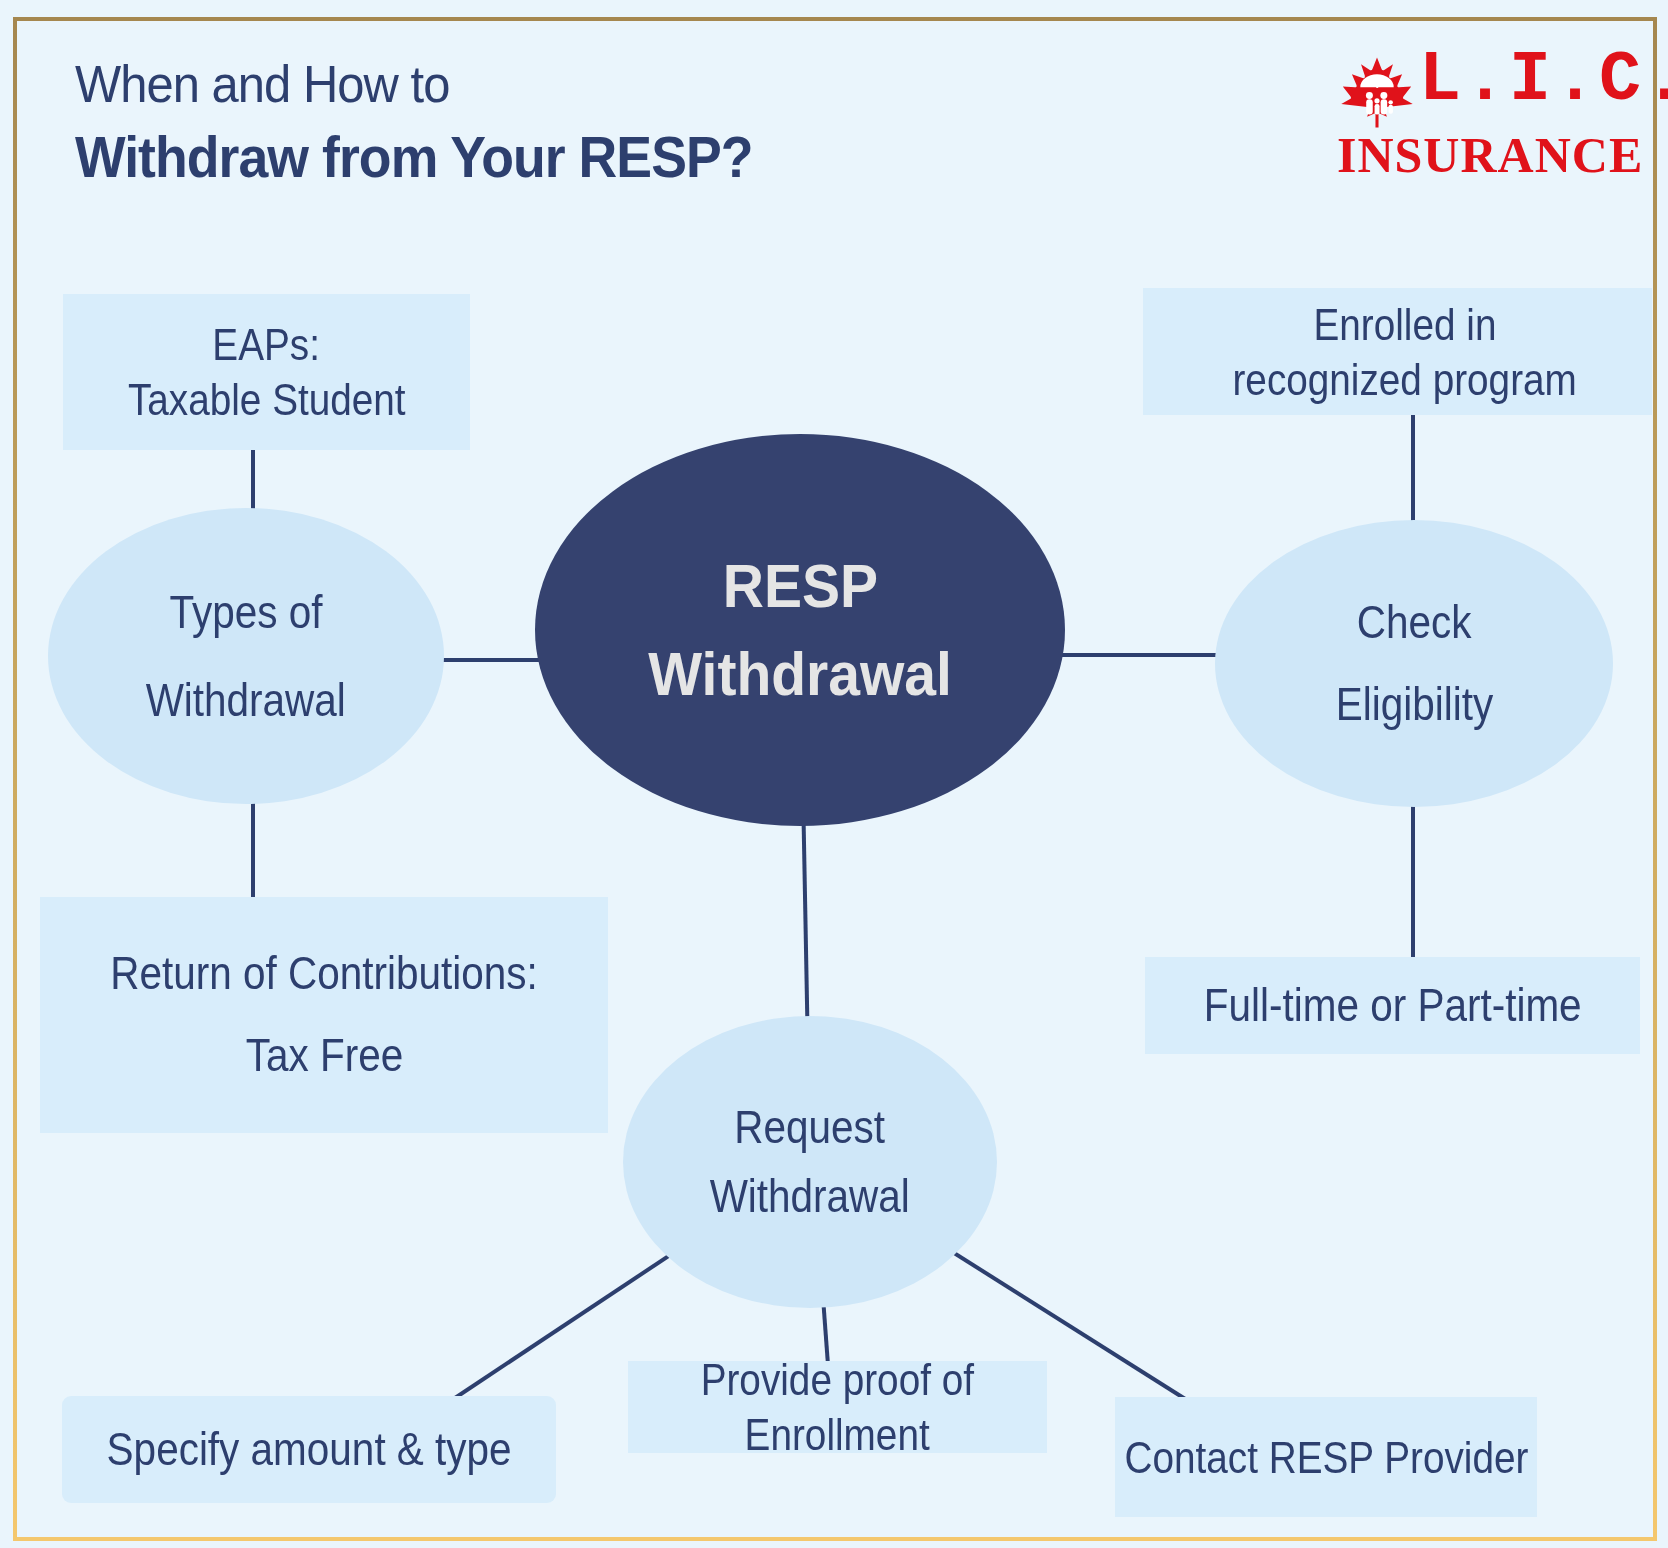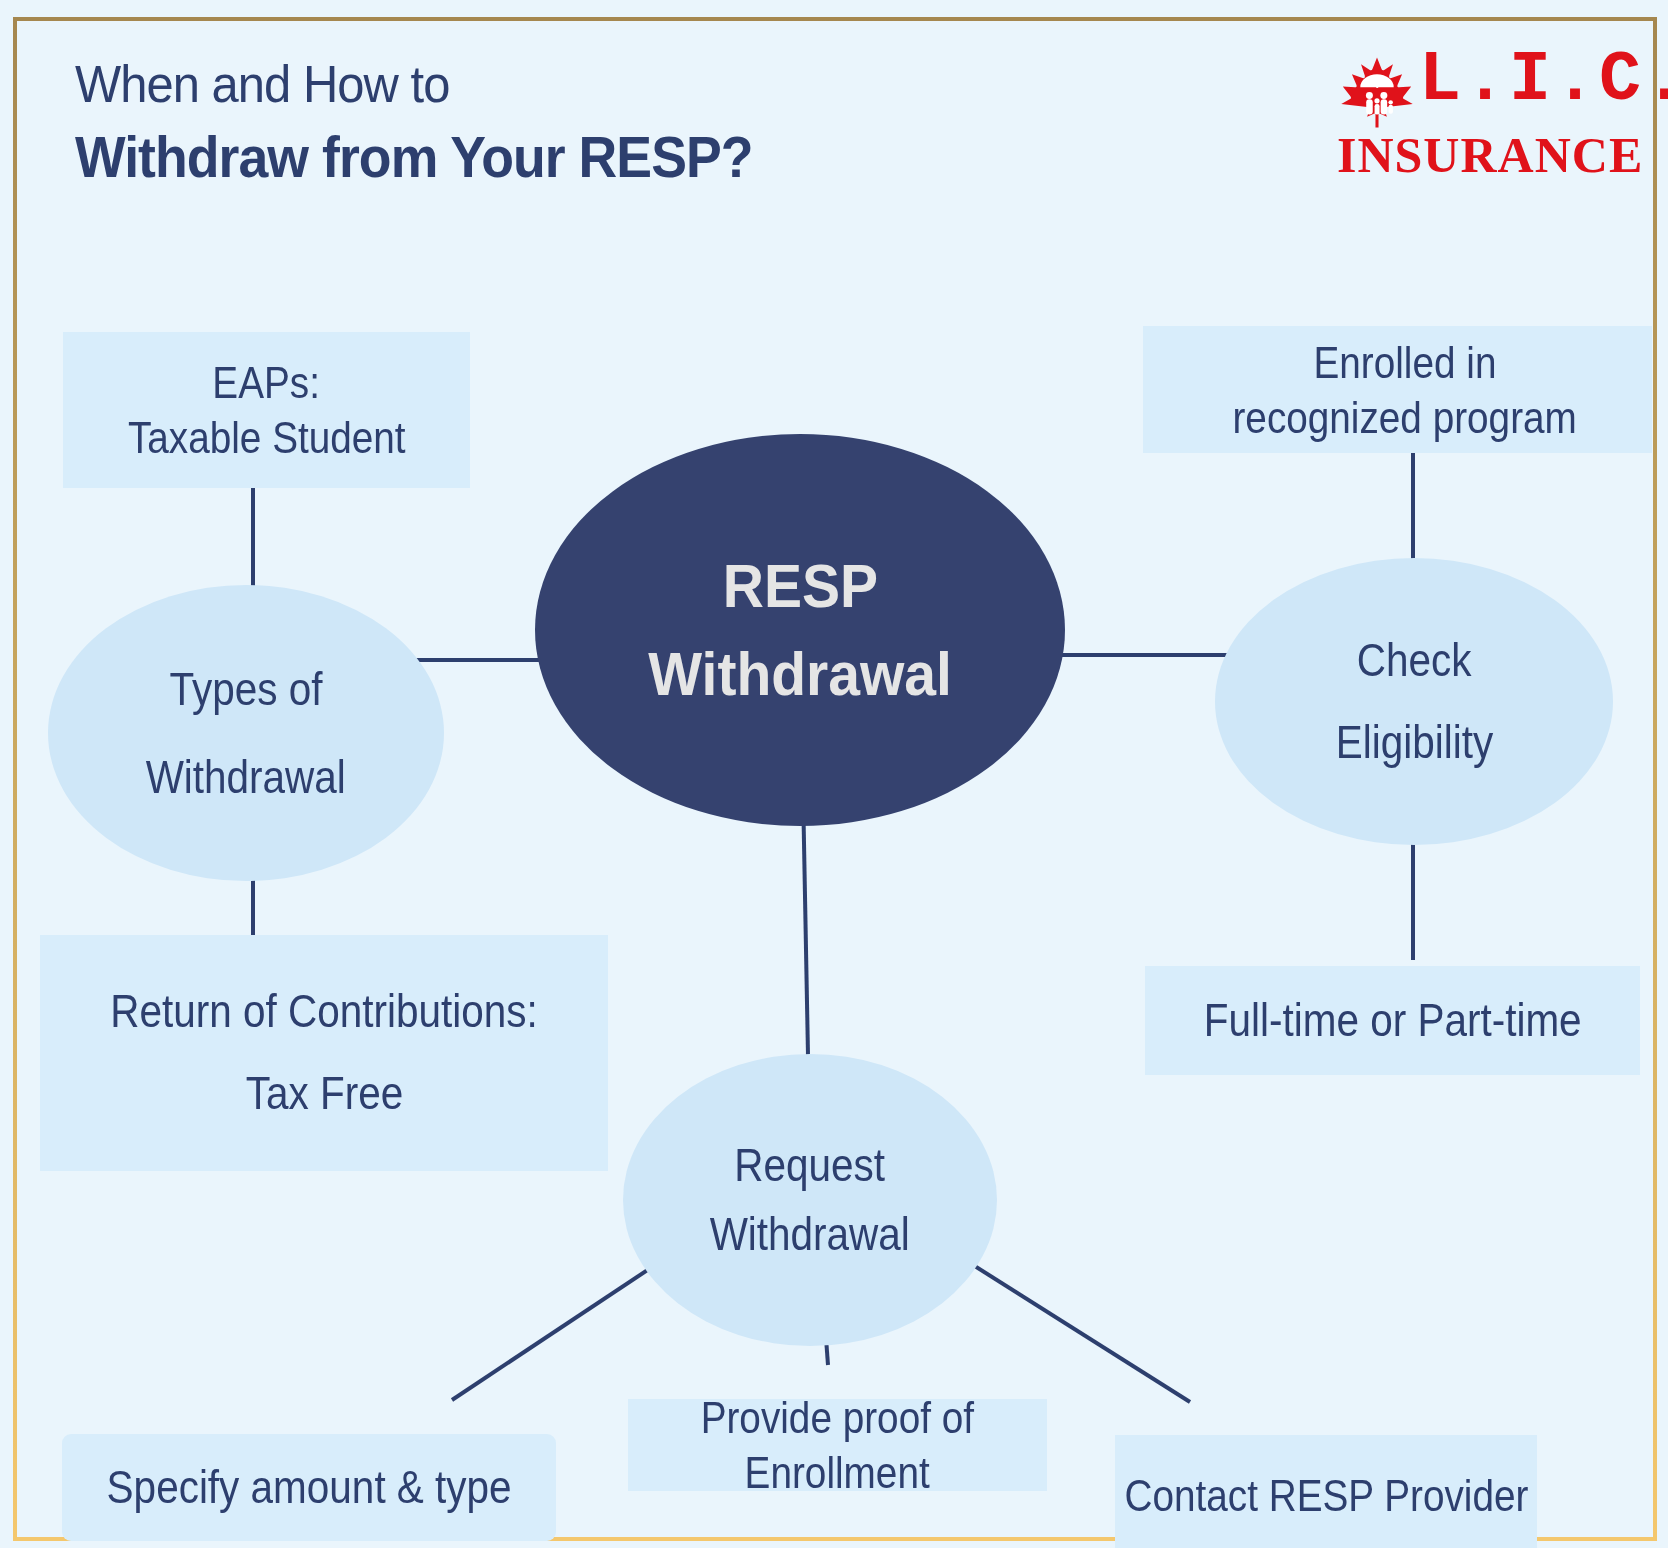--- a/index.html
+++ b/index.html
@@ -19,21 +19,21 @@
   .title{position:absolute;left:75px;top:52px;color:#2d3f6e;transform:scaleX(.94);transform-origin:left top;}
   .title .t1{font-size:52px;font-weight:400;letter-spacing:-1px;line-height:1.25;}
   .title .t2{font-size:57px;font-weight:700;letter-spacing:-1px;line-height:1.2;margin-top:6px;}
   
   .logo{position:absolute;left:1335px;top:44px;width:300px;color:#e0121a;}
   .logo .leaf{position:absolute;left:0;top:12px;width:84px;height:76px;}
   .logo .lic{position:absolute;left:84px;top:0;font-family:Liberation Mono, monospace;font-weight:700;font-size:70px;letter-spacing:3px;line-height:1.05;}
   .logo .ins{position:absolute;left:2px;top:82px;width:278px;text-align:center;font-family:"Liberation Serif",serif;font-weight:700;font-size:50px;letter-spacing:1px;}
   
   .node{position:absolute;display:flex;flex-direction:column;align-items:center;justify-content:center;
-        color:#2d3f6e;text-align:center;margin-top:38px;}
+        color:#2d3f6e;text-align:center;}
   .node .ln{display:block;white-space:nowrap;transform:scaleX(.88);transform-origin:center;}
   .box{background:#d8edfb;}
   .ellipse{background:#cfe7f8;border-radius:50%;}
   .f44{font-size:44px;} .f46{font-size:46px;}
   .lh-tight .ln{line-height:1.25;} .lh-normal .ln{line-height:1.5;} .lh-loose .ln{line-height:1.78;}
   .center-ellipse{
     position:absolute;left:535px;top:434px;width:530px;height:392px;border-radius:50%;
     background:#35426f;display:flex;flex-direction:column;align-items:center;justify-content:center;
     color:#e5e5e5;text-align:center;
   }
@@ -87,41 +87,41 @@
   <div class="center-ellipse">
     <span class="ln">RESP</span>
     <span class="ln">Withdrawal</span>
   </div>
 
   <div class="node box f44 lh-tight" style="left:63px;top:294px;width:407px;height:156px;">
     <span class="ln">EAPs:</span>
     <span class="ln">Taxable Student</span>
   </div>
 
-  <div class="node ellipse f46 lh-normal" style="left:48px;top:547px;width:396px;height:296px;gap:19px;">
+  <div class="node ellipse f46 lh-normal" style="left:48px;top:508px;width:396px;height:296px;gap:19px;">
     <span class="ln">Types of</span>
     <span class="ln">Withdrawal</span>
   </div>
 
   <div class="node box f46 lh-loose" style="left:40px;top:897px;width:568px;height:236px;">
     <span class="ln">Return of Contributions:</span>
     <span class="ln">Tax Free</span>
   </div>
 
   <div class="node box f44 lh-tight" style="left:1143px;top:288px;width:494px;height:127px;padding-left:15px;">
     <span class="ln">Enrolled in</span>
     <span class="ln">recognized program</span>
   </div>
 
   <div class="node ellipse f46 lh-loose" style="left:1215px;top:520px;width:398px;height:287px;">
     <span class="ln">Check</span>
     <span class="ln">Eligibility</span>
   </div>
 
-  <div class="node box f46 lh-tight" style="left:1145px;top:928px;width:495px;height:109px;">
+  <div class="node box f46 lh-tight" style="left:1145px;top:957px;width:495px;height:97px;">
     <span class="ln">Full-time or Part-time</span>
   </div>
 
   <div class="node ellipse f46 lh-normal" style="left:623px;top:1016px;width:374px;height:292px;">
     <span class="ln">Request</span>
     <span class="ln">Withdrawal</span>
   </div>
 
   <div class="node box f46 lh-tight" style="left:62px;top:1396px;width:494px;height:107px;border-radius:9px;">
     <span class="ln">Specify amount &amp; type</span>

